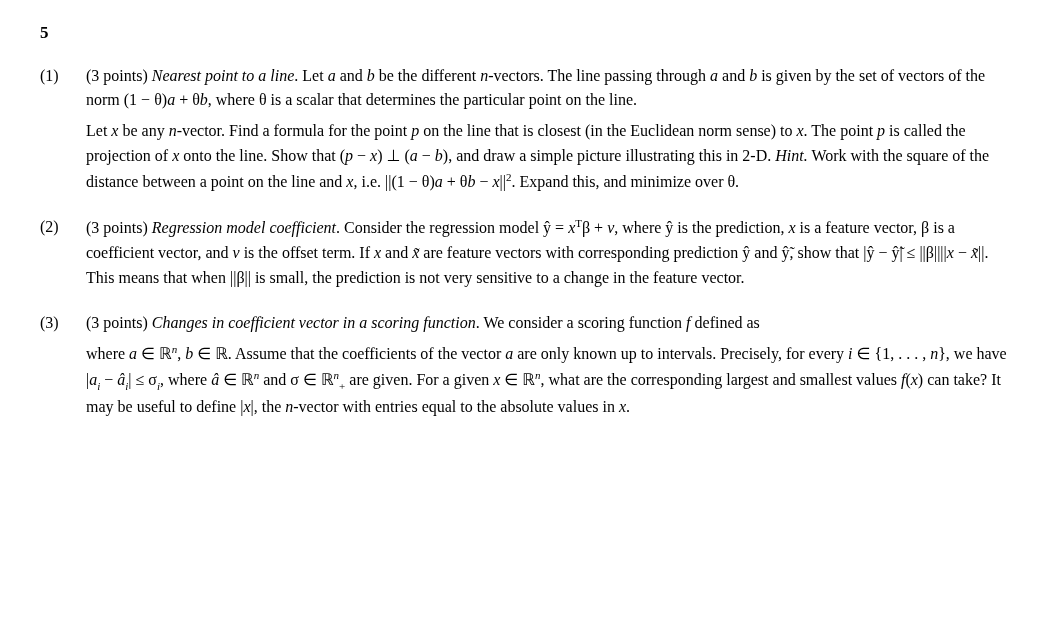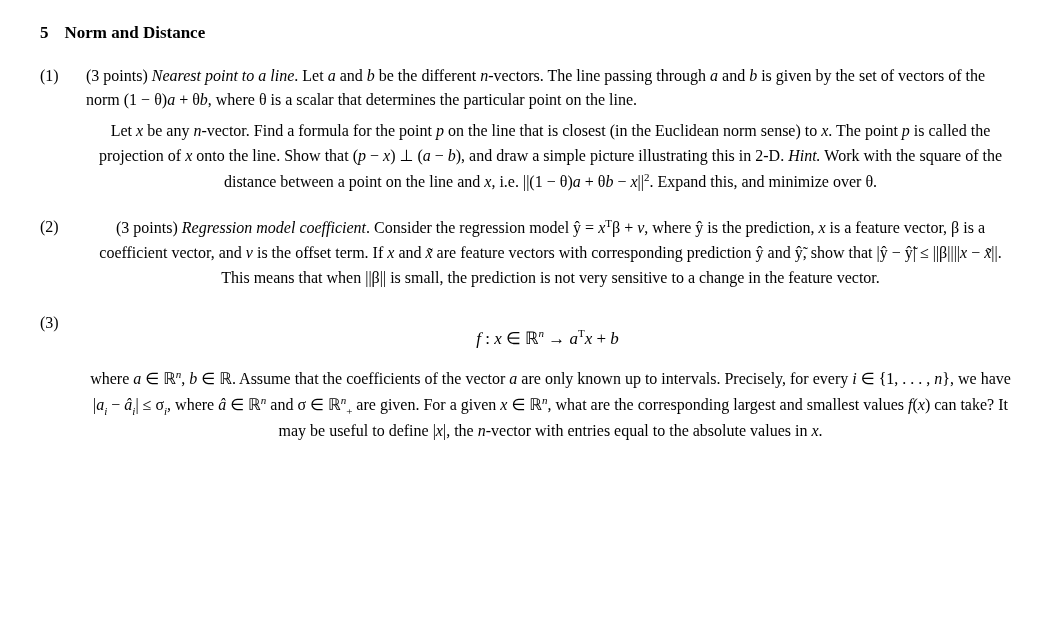--- a/index.html
+++ b/index.html
@@ -64,21 +64,20 @@
       line-height: 1.55;
     }
 
     .problem-content p {
       margin-bottom: 6px;
       margin-left: 6px;
     }
 
     .problem-content p:last-child {
       margin-bottom: 0;
-      text-align: center;
     }
 
     em {
       font-style: italic;
     }
 
     .math-display {
       text-align: center;
       margin: 14px 0 14px 0;
       font-size: 17px;
@@ -93,21 +92,20 @@
       font-size: 11px;
       vertical-align: sub;
     }
   </style>
 </head>
 <body>
 
 <div class="page-container">
   <div class="section-header">
     <span class="section-number">5</span>
-    <span class="section-title">Norm and Distance</span>
   </div>
 
   <ol class="problem-list">
 
     <li class="problem-item">
       <span class="problem-number">(1)</span>
       <div class="problem-content">
         <p>
           (3 points) <em>Nearest point to a line</em>. Let <em>a</em> and <em>b</em> be the different <em>n</em>-vectors. The line passing through <em>a</em>
           and <em>b</em> is given by the set of vectors of the norm (1 − θ)<em>a</em> + θ<em>b</em>, where θ is a scalar that determines the
@@ -130,23 +128,24 @@
           prediction, <em>x</em> is a feature vector, β is a coefficient vector, and <em>v</em> is the offset term.  If <em>x</em> and <em>x̃</em> are
           feature vectors with corresponding prediction ŷ and ŷ̃, show that |ŷ − ŷ̃| ≤ ||β||||<em>x</em> − <em>x̃</em>||. This means
           that when ||β|| is small, the prediction is not very sensitive to a change in the feature vector.
         </p>
       </div>
     </li>
 
     <li class="problem-item">
       <span class="problem-number">(3)</span>
       <div class="problem-content">
-        <div class="math-display">
-          <em>f</em> : <em>x</em> ∈ ℝ<sup><em>n</em></sup> → <em>a</em><sup>T</sup><em>x</em> + <em>b</em>
-        </div>
+        <p>
+          (3 points) <em>Changes in coefficient vector in a scoring function</em>.  We consider a scoring function <em>f</em>
+          defined as
+        </p>
         <p>
           where <em>a</em> ∈ ℝ<sup><em>n</em></sup>, <em>b</em> ∈ ℝ. Assume that the coefficients of the vector <em>a</em> are only known up to intervals.
           Precisely, for every <em>i</em> ∈ {1, . . . , <em>n</em>}, we have |<em>a</em><sub><em>i</em></sub> − <em>â</em><sub><em>i</em></sub>| ≤ σ<sub><em>i</em></sub>, where <em>â</em> ∈ ℝ<sup><em>n</em></sup> and σ ∈ ℝ<sup><em>n</em></sup><sub>+</sub> are given.
           For a given <em>x</em> ∈ ℝ<sup><em>n</em></sup>, what are the corresponding largest and smallest values <em>f</em>(<em>x</em>) can take? It may
           be useful to define |<em>x</em>|, the <em>n</em>-vector with entries equal to the absolute values in <em>x</em>.
         </p>
       </div>
     </li>
 
   </ol>

